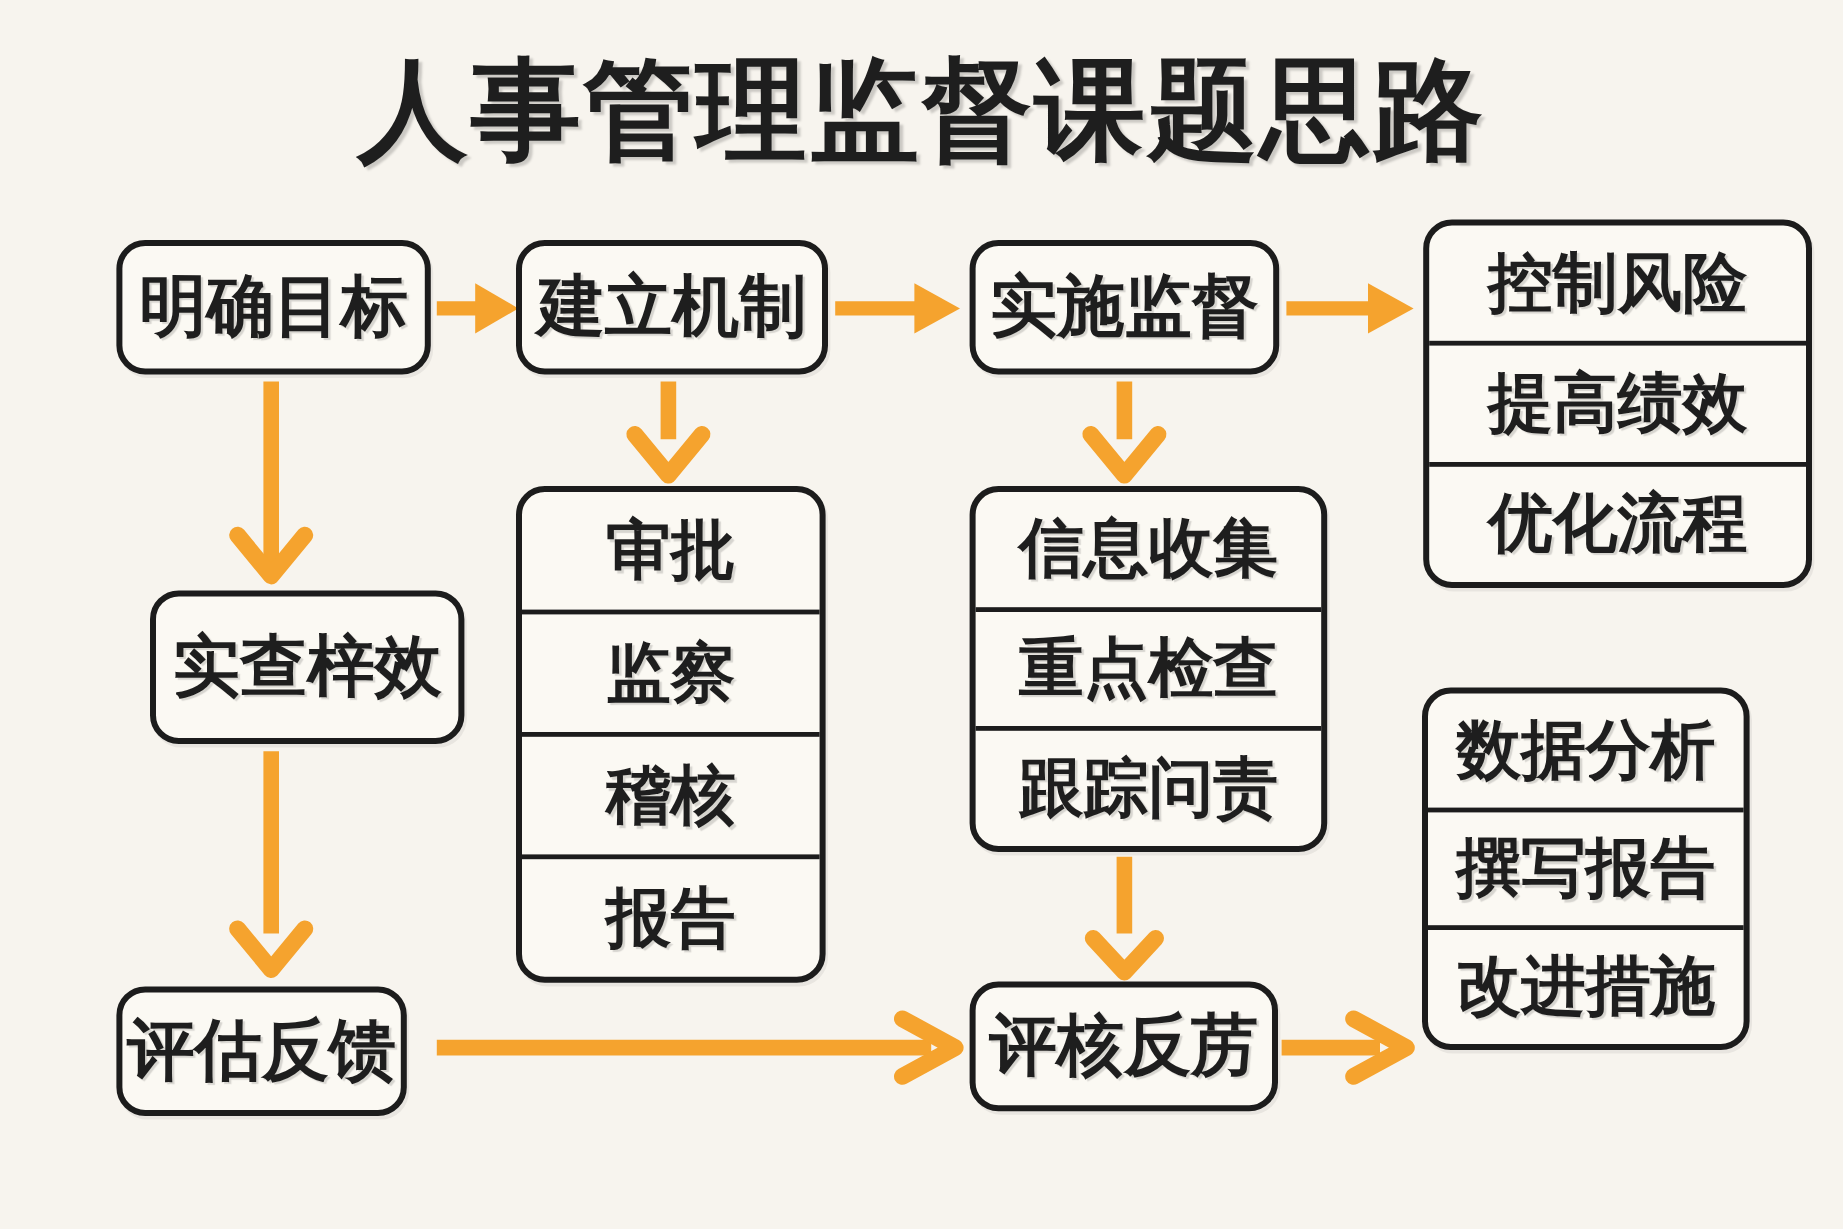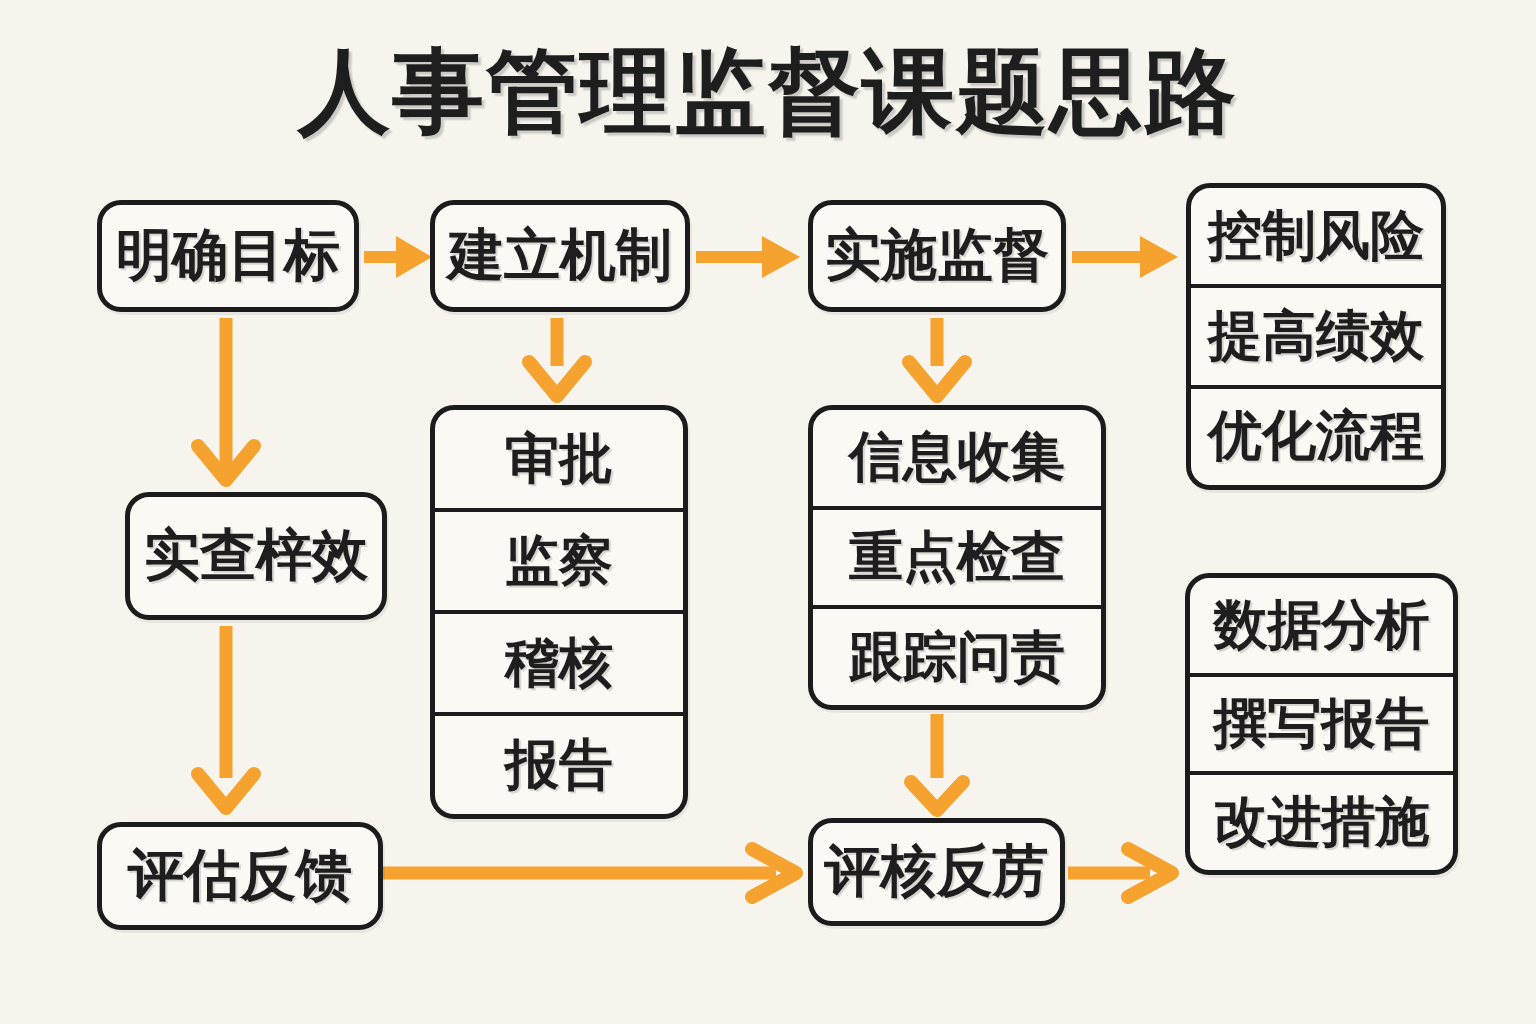--- a/index.html
+++ b/index.html
@@ -134,21 +134,21 @@
   </div>
 
   <div class="node" style="left:430px; top:200px; width:260px; height:112px;">
     <span class="label">建立机制</span>
   </div>
 
   <div class="node" style="left:808px; top:200px; width:258px; height:112px;">
     <span class="label">实施监督</span>
   </div>
 
-  <div class="node stack" style="left:1186px; top:183px; width:260px; height:307px;">
+  <div class="node stack" style="left:1186px; top:183px; width:324px; height:307px;">
     <div class="cell">
       <span class="label">控制风险</span>
     </div>
     <div class="cell">
       <span class="label">提高绩效</span>
     </div>
     <div class="cell">
       <span class="label">优化流程</span>
     </div>
   </div>
@@ -177,21 +177,21 @@
     </div>
     <div class="cell">
       <span class="label">跟踪问责</span>
     </div>
   </div>
 
   <div class="node" style="left:97px; top:492px; width:262px; height:128px;margin-left:28px;">
     <span class="label">实查梓效</span>
   </div>
 
-  <div class="node" style="left:97px; top:822px; width:286px; height:108px;">
+  <div class="node" style="left:97px; top:822px; width:242px; height:108px;">
     <span class="label">评估反馈</span>
   </div>
 
   <div class="node" style="left:808px; top:818px; width:257px; height:108px;">
     <span class="label">评核反苈</span>
   </div>
 
   <div class="node stack" style="left:1185px; top:573px; width:273px; height:302px;">
     <div class="cell">
       <span class="label">数据分析</span>

